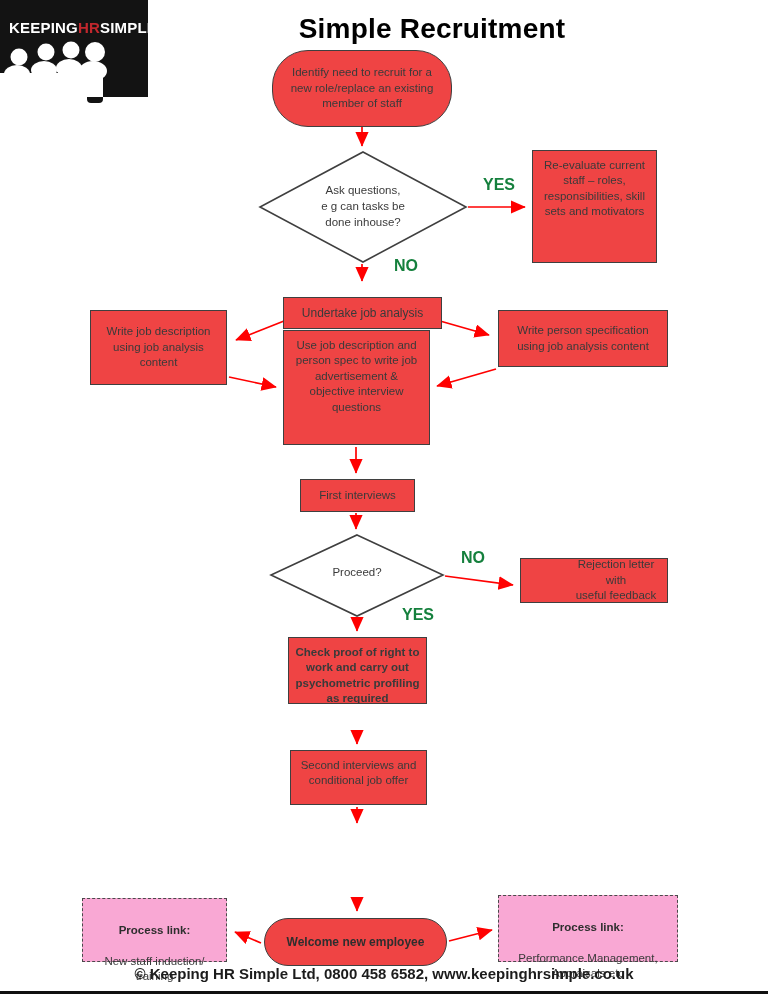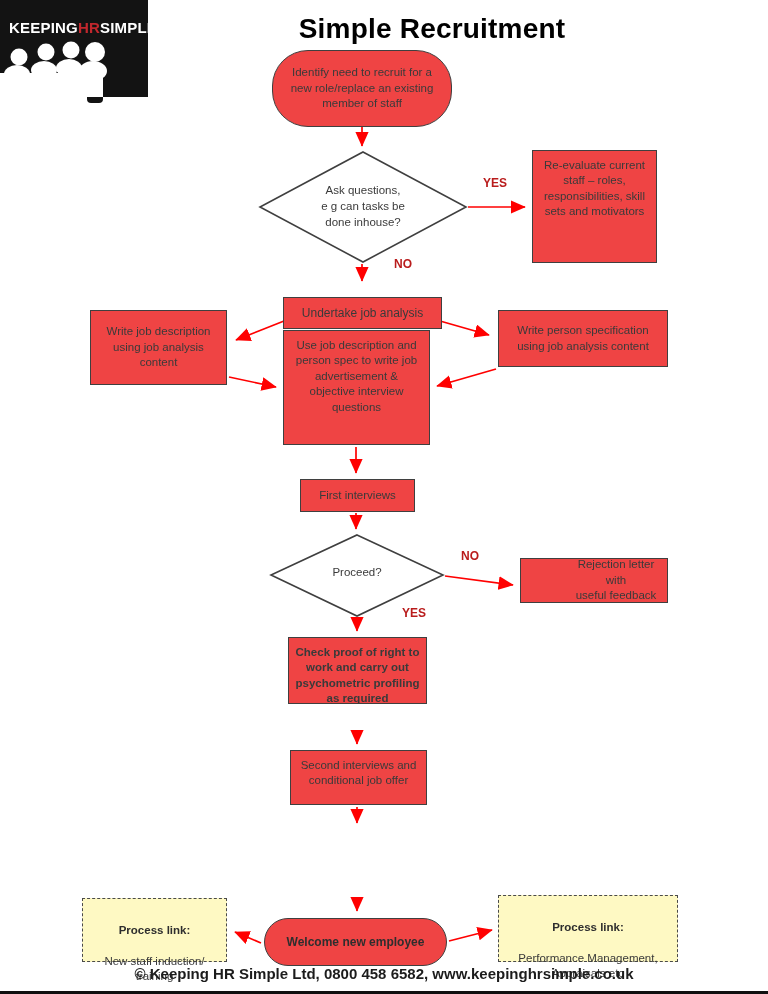--- a/index.html
+++ b/index.html
@@ -10,30 +10,30 @@
   .box {
     position:absolute; background:#ef4444; border:1.6px solid #3f3f3f;
     display:flex; align-items:center; justify-content:center;
     text-align:center; font-size:11.5px; line-height:1.34; color:#3a3a3a;
     white-space:pre-line; padding:2px 4px;
   }
   .box.top { align-items:flex-start; padding-top:7px; }
   .stadium { border-radius:36px; }
   .stadium.small { border-radius:24px; font-weight:bold; font-size:12px; color:#2e2e2e; }
   .dashedbox {
-    position:absolute; background:#fef9c3; border:1.6px dashed #4a4a4a;
+    position:absolute; background:#f9a8d4; border:1.6px dashed #4a4a4a;
     text-align:center; font-size:11.5px; line-height:1.35; color:#3a3a3a;
     padding-top:8px; white-space:pre-line;
   }
   .dashedbox .pl-title { font-weight:bold; color:#2e2e2e; }
   .diamond-text {
     position:absolute; display:flex; align-items:center; justify-content:center;
     text-align:center; font-size:11.5px; line-height:1.38; color:#3a3a3a; white-space:pre-line;
   }
-  .flow-label { position:absolute; font-weight:bold; font-size:12px; color:#b91c1c; }
+  .flow-label { position:absolute; font-weight:bold; font-size:16px; color:#15803d; }
 
   #title { position:absolute; left:16px; top:13px; width:768px; text-align:center;
            font-size:28px; font-weight:bold; color:#000; letter-spacing:0.2px;margin-left:32px; }
   #footer { position:absolute; left:0; top:965px; width:768px; text-align:center;
             font-size:15px; font-weight:bold; color:#1c1c1c; }
   #bottom-bar { position:absolute; left:0; top:991px; width:768px; height:3px; background:#101010; }
 
   #logo { position:absolute; left:0; top:0; width:148px; height:104px; }
   #logo-text { position:absolute; left:9px; top:19px; width:140px; font-size:15px;
                font-weight:600; letter-spacing:0.2px; color:#fff; white-space:nowrap; }

